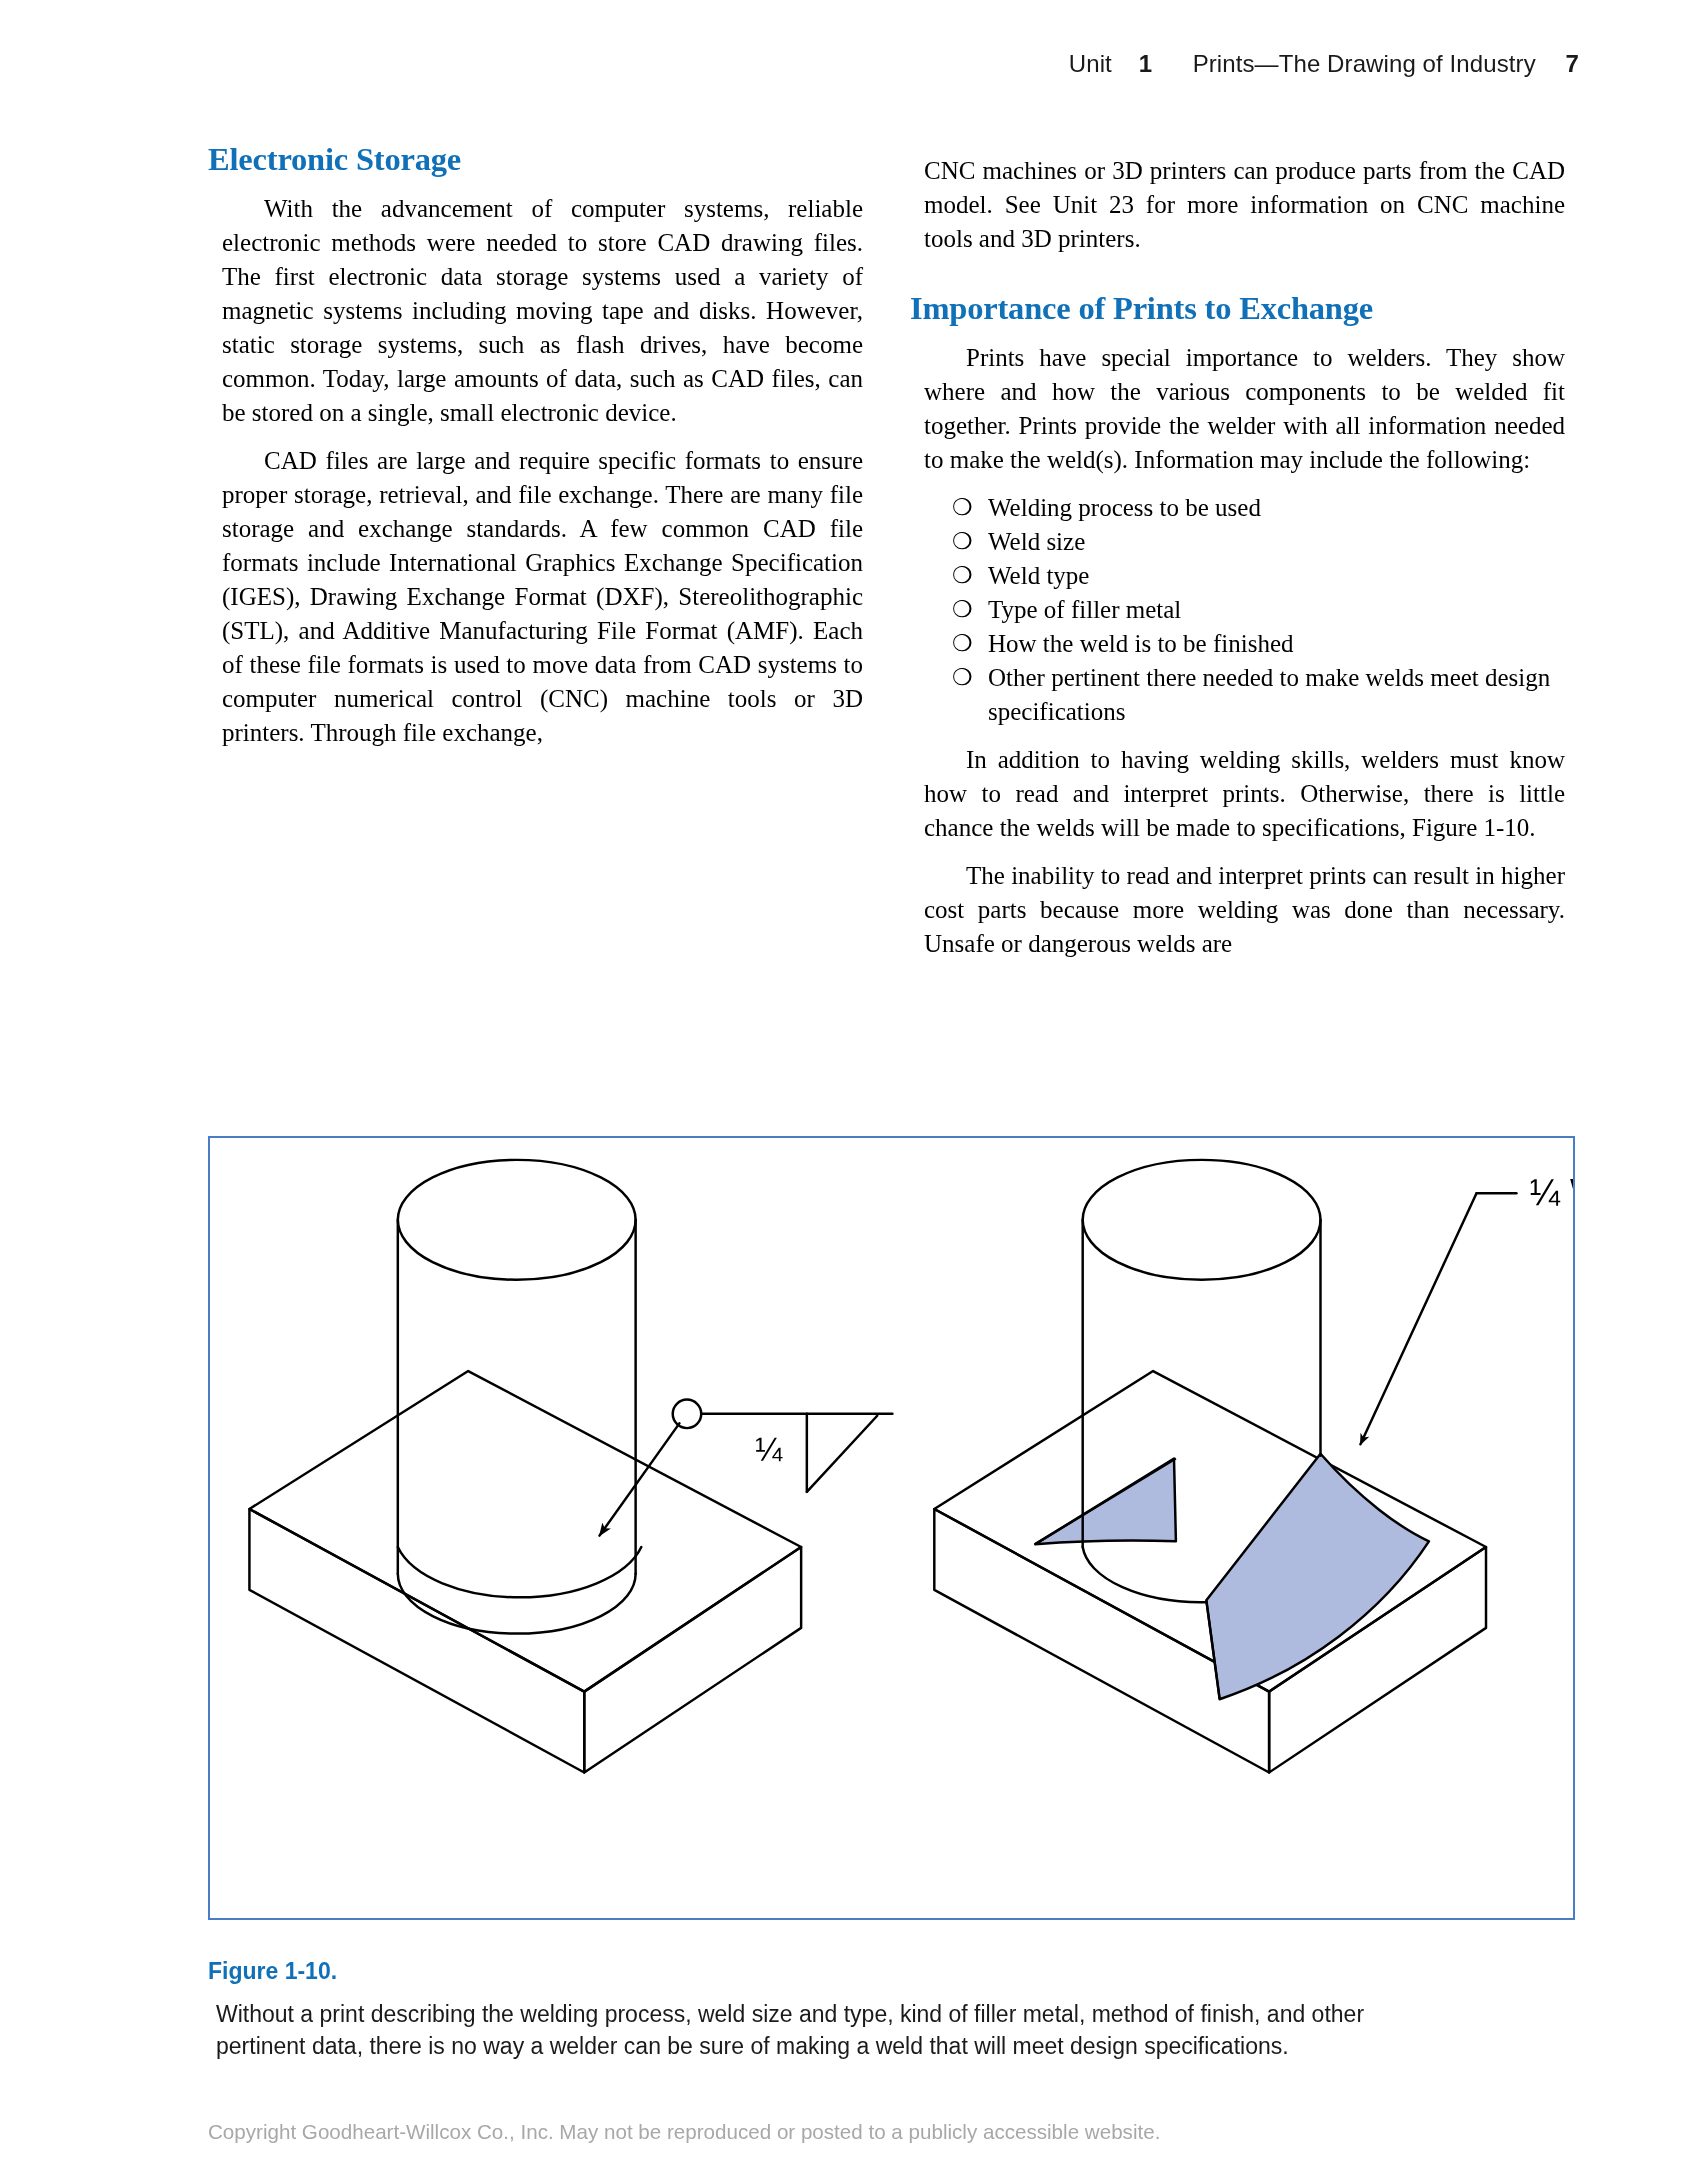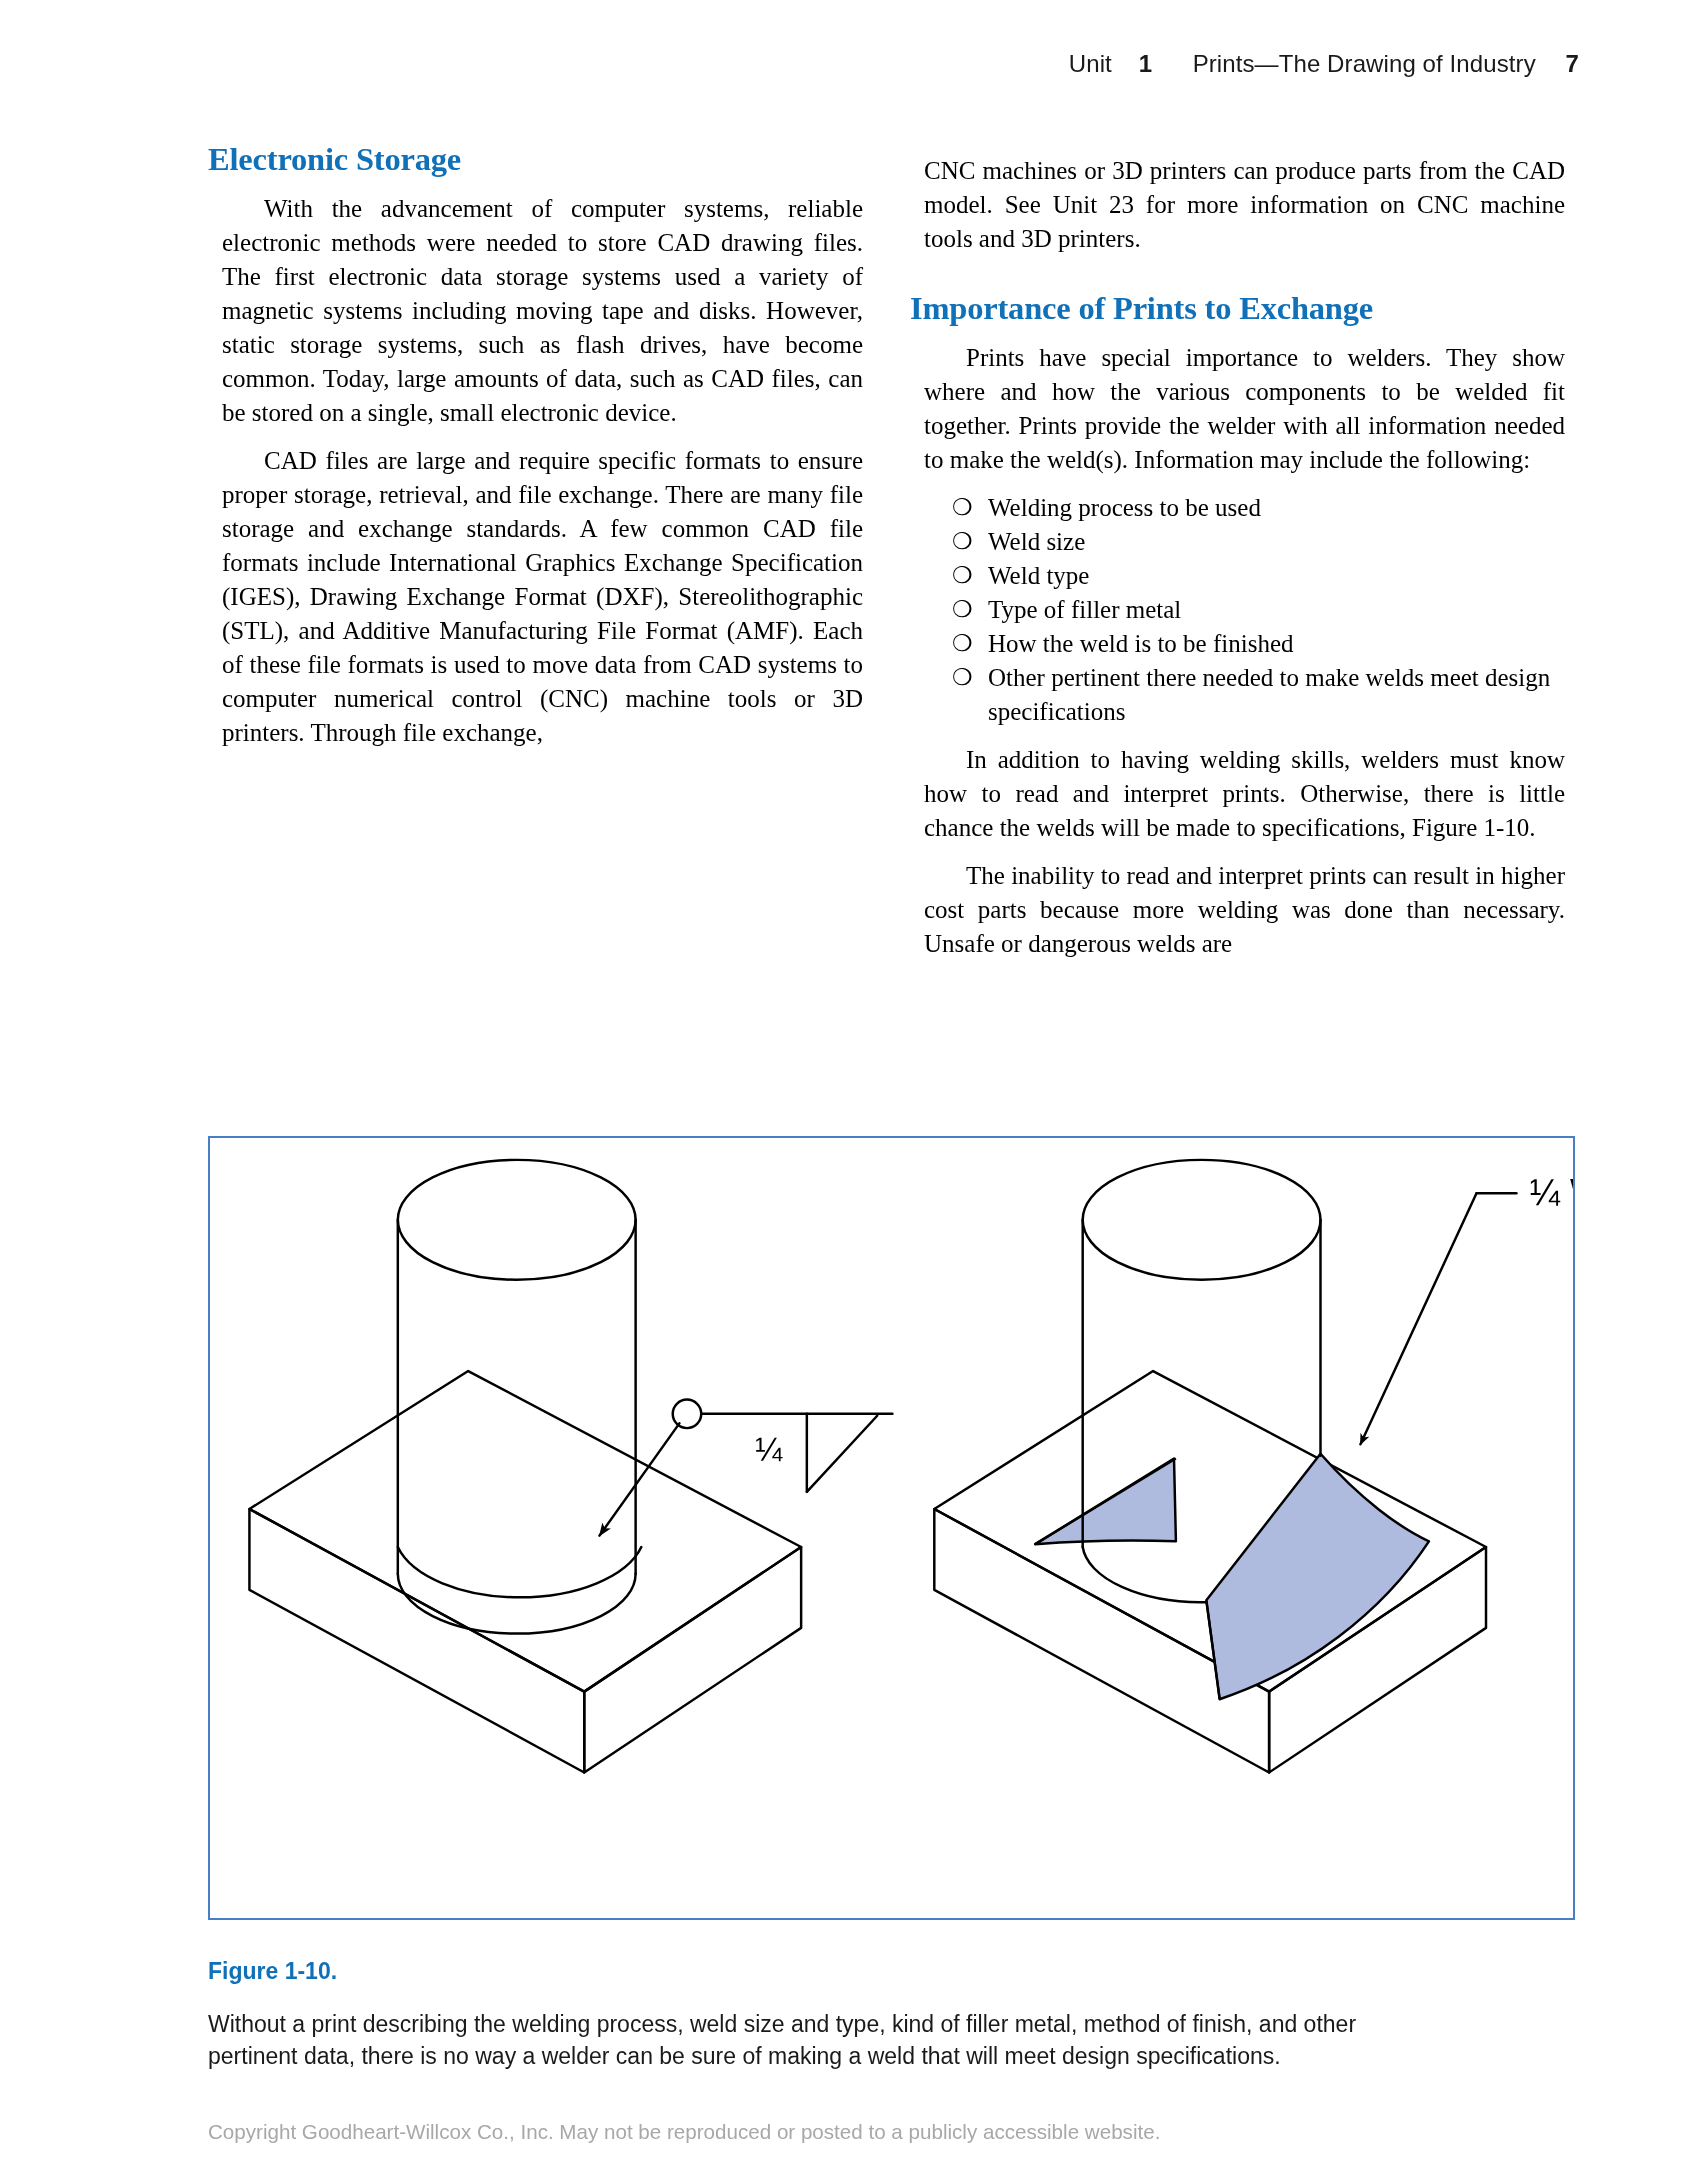--- a/index.html
+++ b/index.html
@@ -121,27 +121,27 @@
     left: 208px;
     top: 1956px;
     width: 1233px;
     font-family: "Liberation Sans", sans-serif;
   }
   .caption-title {
     font-size: 23px;
     font-weight: 700;
     color: #1070b8;
     line-height: 31px;
-    margin: 0 0 21px 0;
+    margin: 0 0 11px 0;
   }
   .caption-body {
     font-size: 23px;
     line-height: 32px;
     color: #1a1a1a;
-    margin: 0;
+    margin: 8px;
   }
   .copyright {
     position: absolute;
     left: 208px;
     top: 2080px;
     font-family: "Liberation Sans", sans-serif;
     font-size: 20.6px;
     color: #a8a8a8;
     white-space: nowrap;
     margin-top: 40px;

